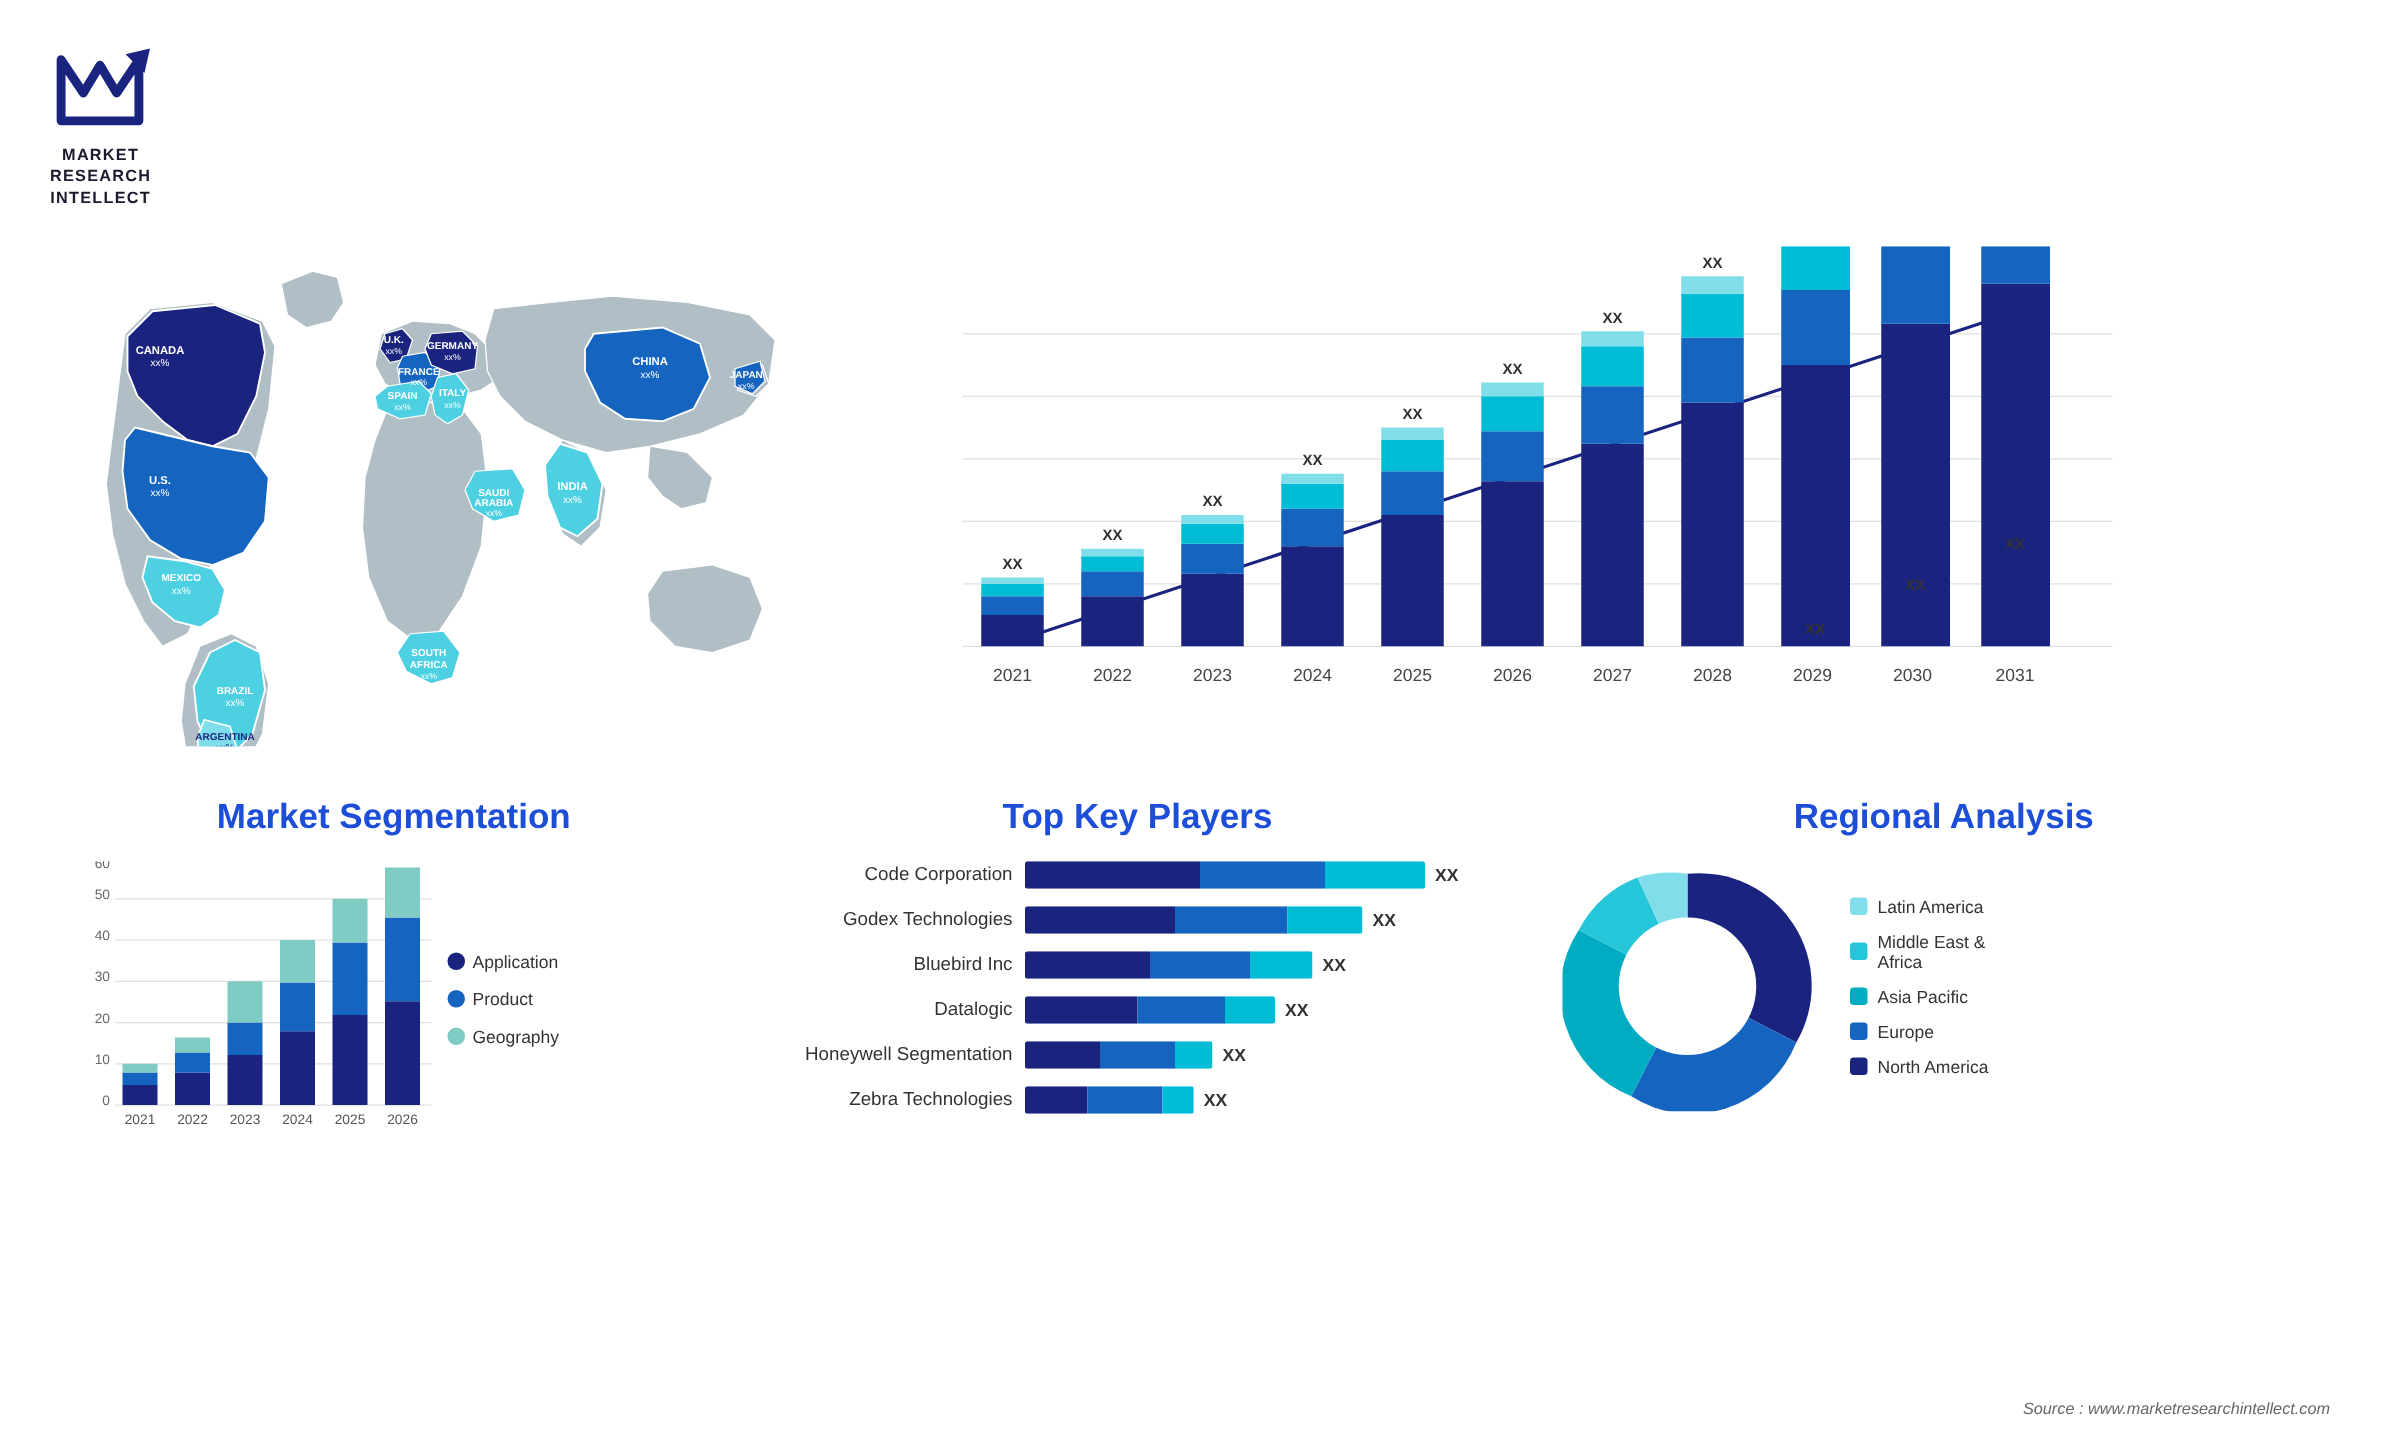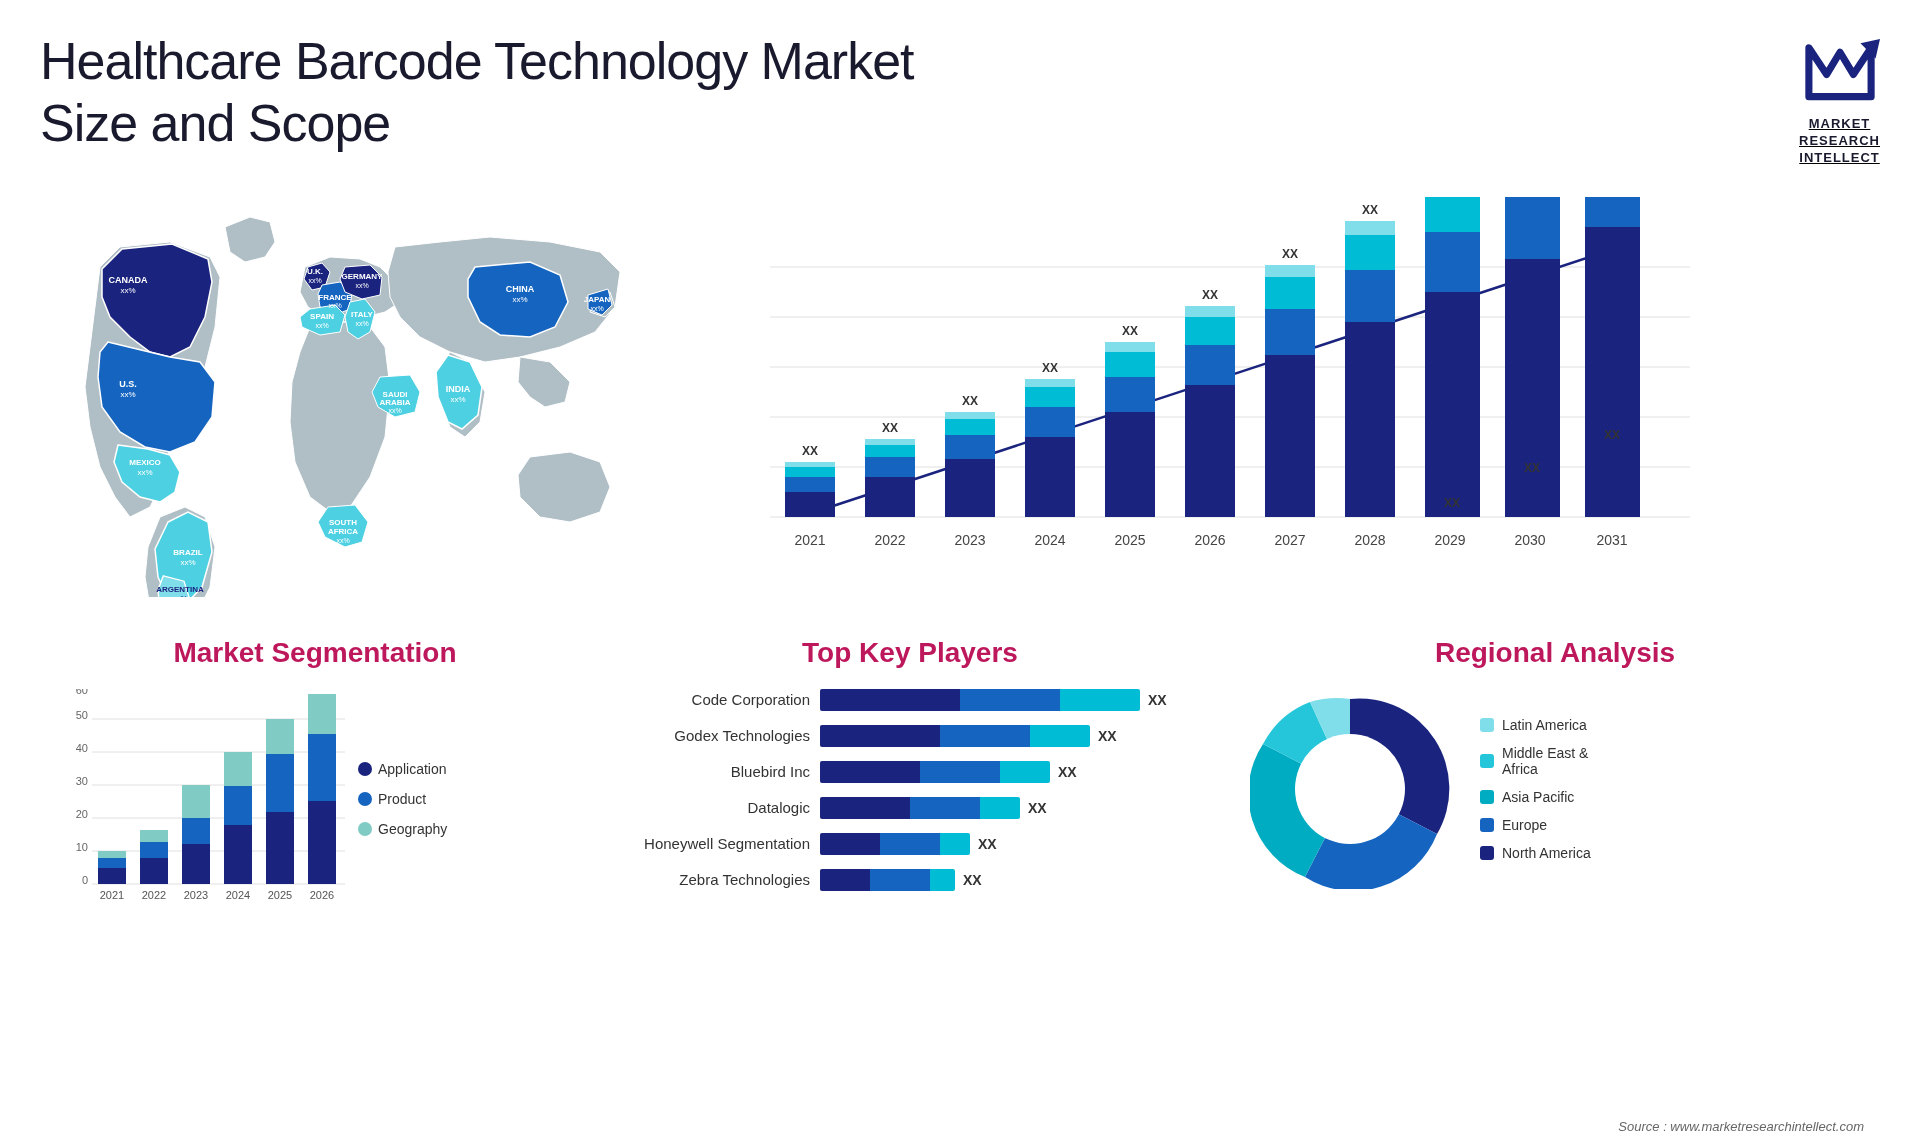--- a/index.html
+++ b/index.html
@@ -27,21 +27,20 @@
       max-width: 900px;
       line-height: 1.2;
     }
 
     
     .logo-area {
       display: flex;
       flex-direction: column;
       align-items: center;
       gap: 6px;
-      text-decoration: underline;
     }
     .logo-icon {
       width: 80px;
       height: 80px;
     }
     .logo-text {
       font-size: 13px;
       font-weight: 700;
       color: #1a1a2e;
       text-align: center;
@@ -80,21 +79,21 @@
       display: grid;
       grid-template-columns: 550px 600px 1fr;
       gap: 20px;
       padding-top: 20px;
     }
 
     
     .section-title {
       font-size: 28px;
       font-weight: 700;
-      color: #be185d;
+      color: #1d4ed8;
       margin-bottom: 20px;
       text-align: center;
     }
 
     
     .segmentation-section {
       padding: 0 20px;
     }
 
     
@@ -174,21 +173,20 @@
       right: 56px;
       font-size: 13px;
       color: #666;
       font-style: italic;
     }
   </style>
 </head>
 <body>
 
 <div class="header">
-  <h1 class="main-title">Healthcare Barcode Technology Market Size and Scope</h1>
   <div class="logo-area">
     <svg class="logo-icon" viewBox="0 0 90 90">
 
       <polygon points="10,75 10,20 30,50 45,25 60,50 80,20 80,75" fill="none" stroke="#1a237e" stroke-width="8" stroke-linejoin="round"></polygon>
 
       <polygon points="68,15 90,10 85,32" fill="#1a237e"></polygon>
     </svg>
     <div class="logo-text">
       MARKET<br>RESEARCH<br>INTELLECT
     </div>

